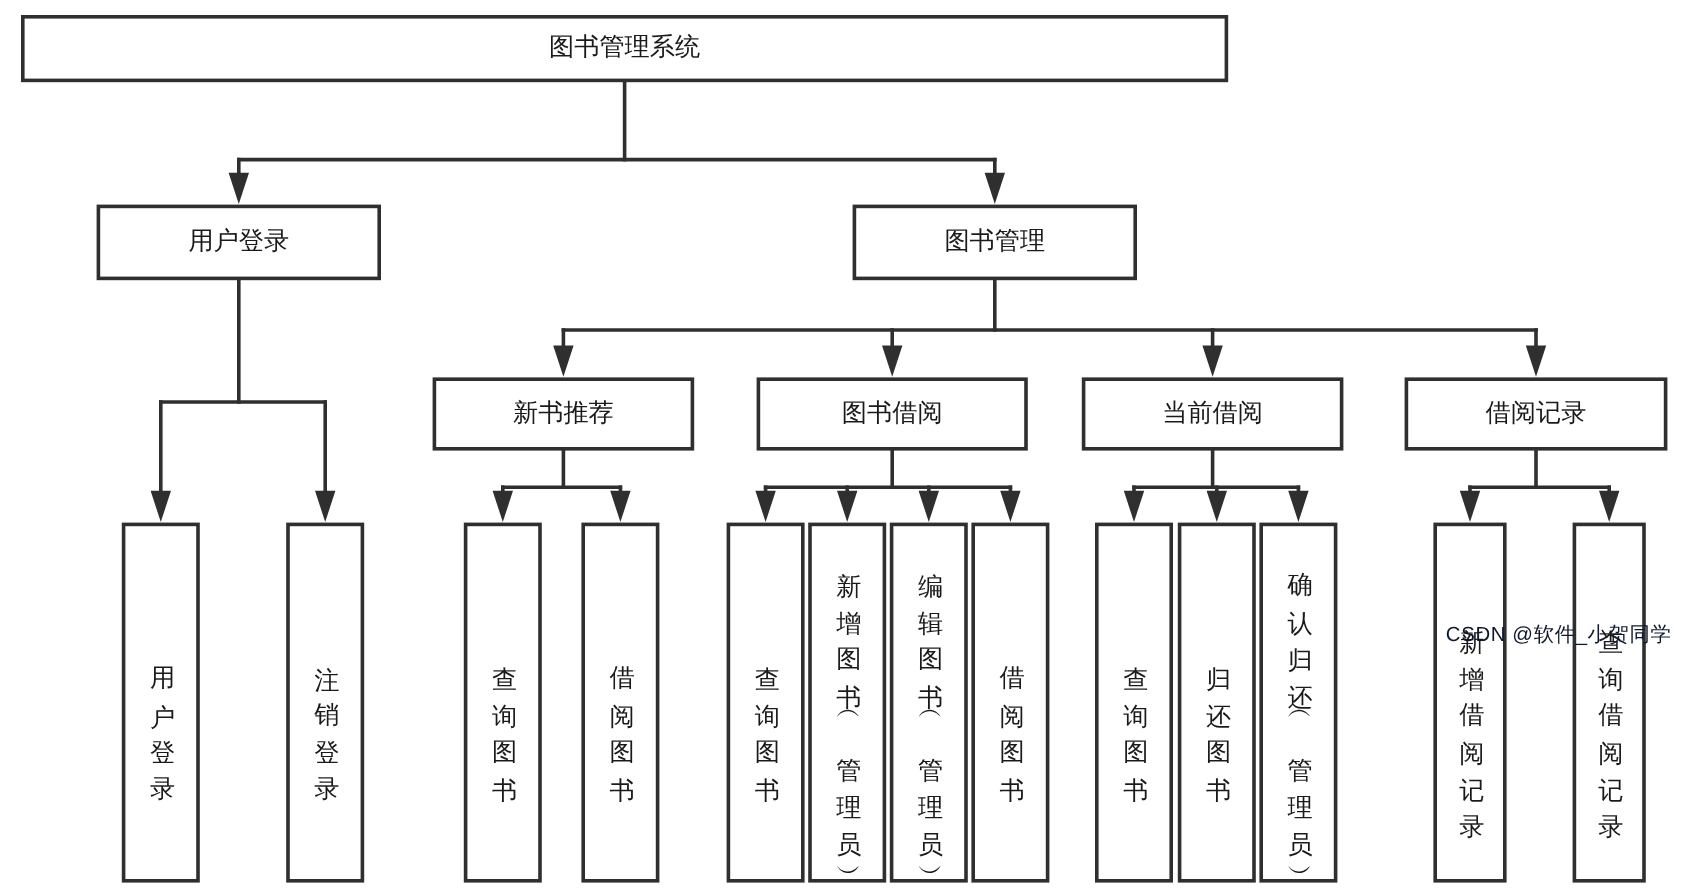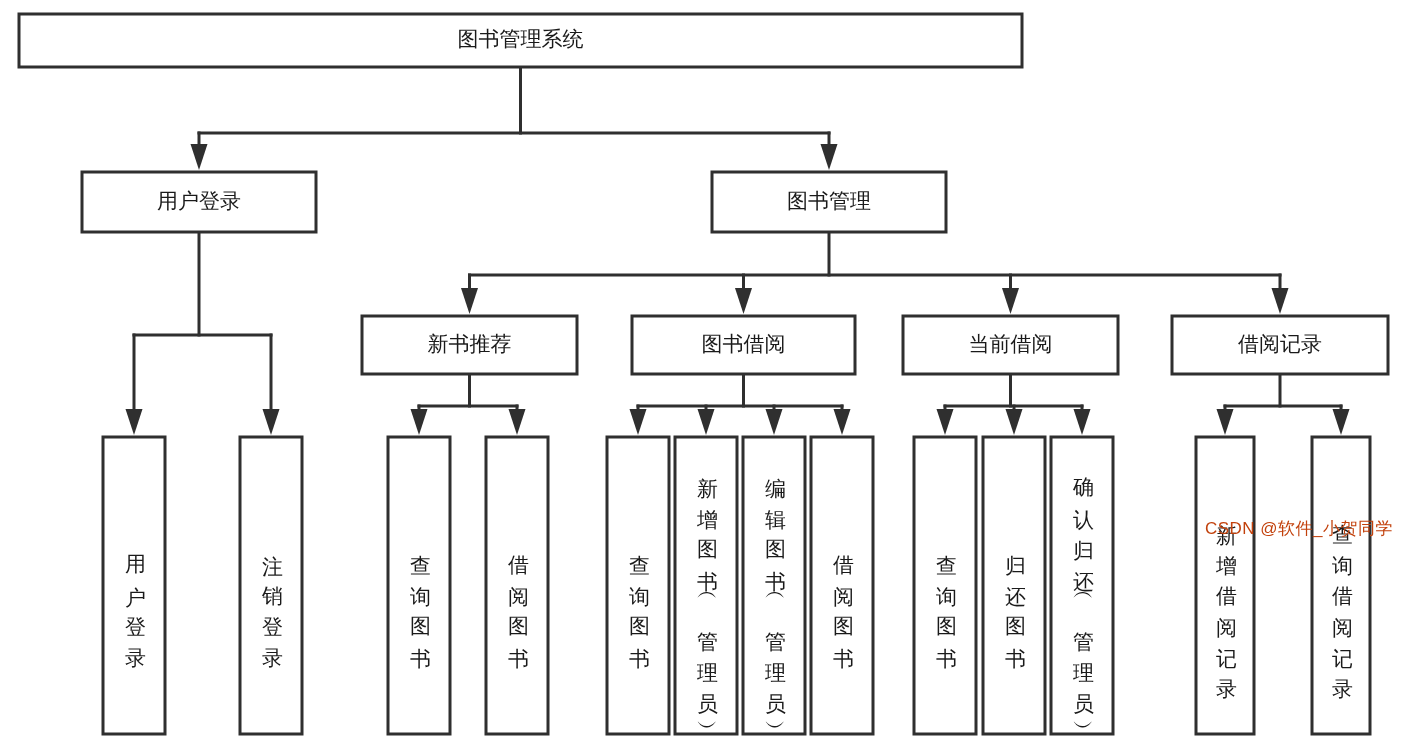--- a/index.html
+++ b/index.html
@@ -57,21 +57,21 @@
   .arrow-head {
     fill: #2f2f2f;
     stroke: none;
   }
   .watermark {
     position: absolute;
     right: 12px;
     bottom: 6px;
     font-family: "Liberation Sans", "DejaVu Sans", sans-serif;
     font-size: 17px;
-    color: #c2410c;
+    color: #0f172a;
     white-space: nowrap;
     letter-spacing: 0.5px;
   }
 </style>
 </head>
 <body>
 
 <div id="diagram-root">
   <svg id="diagram-svg" viewBox="0 0 1405 747">
     <g id="connector-layer">

